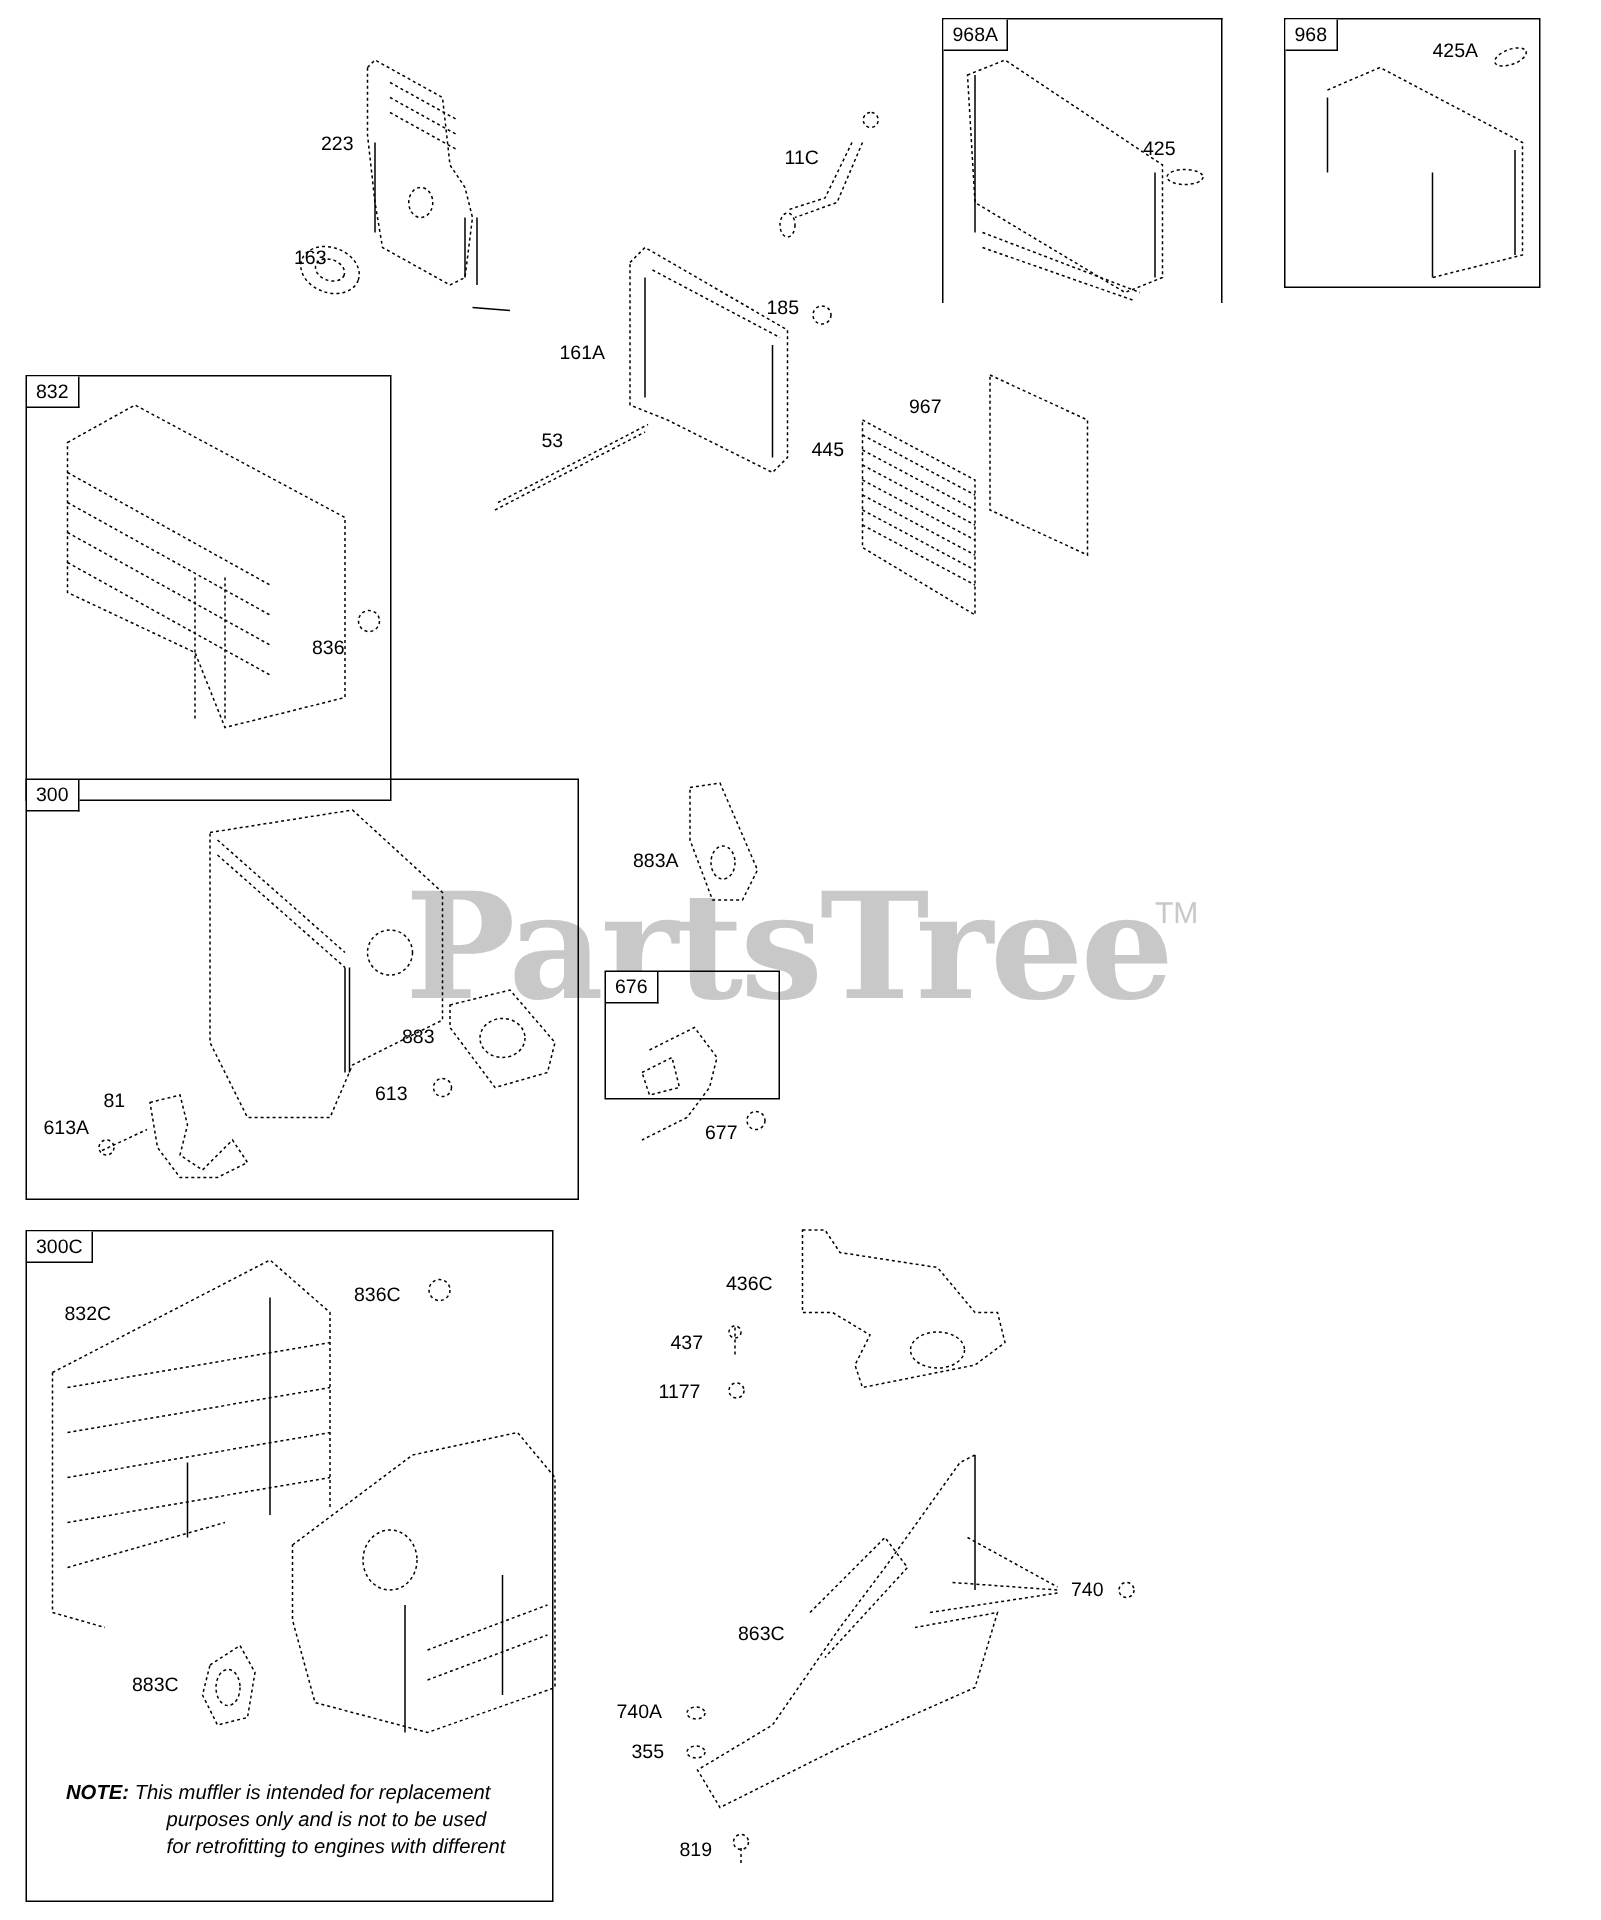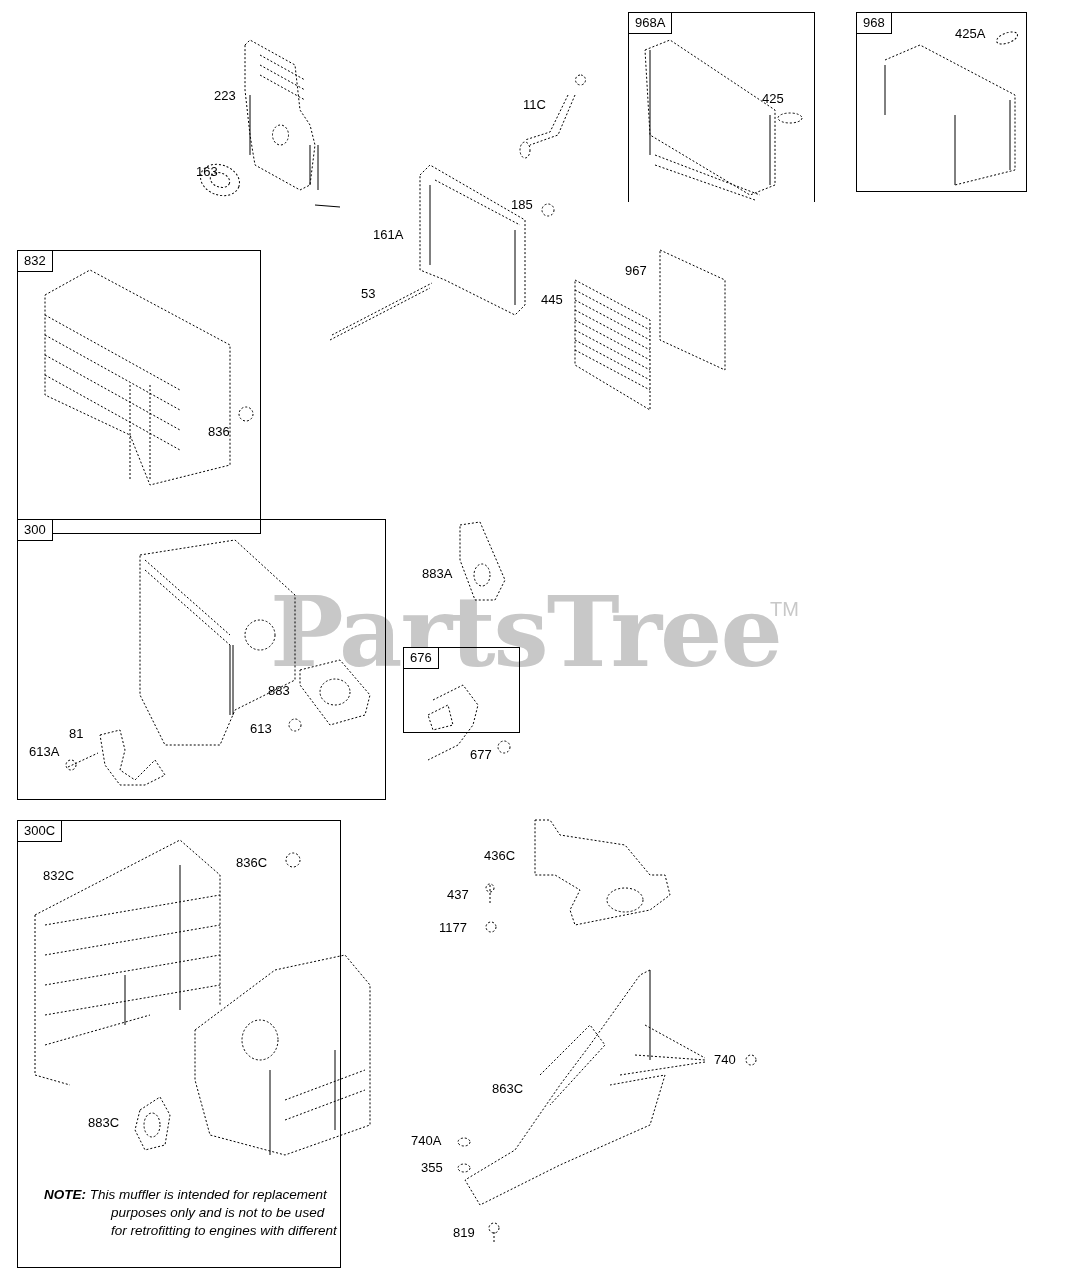--- a/index.html
+++ b/index.html
@@ -43,21 +43,21 @@
   </div>
 
   <div class="box" style="left:17px;top:519px;width:369px;height:281px;padding-left:39px;">
     <div class="box-tag">300</div>
   </div>
 
   <div class="box" style="left:403px;top:647px;width:117px;height:86px;">
     <div class="box-tag">676</div>
   </div>
 
-  <div class="box" style="left:17px;top:820px;width:324px;height:448px;">
+  <div class="box" style="left:17px;top:820px;width:352px;height:448px;">
     <div class="box-tag">300C</div>
   </div>
 
   <svg class="art" style="left:200px;top:35px" width="160" height="180">
     <path class="dash" d="M45 10 L50 5 L95 30 L100 75 L110 90 L115 110 L110 150 L100 155 L55 130 L50 100 L45 55 Z"></path>
     <path class="dash" d="M60 20 L105 45 M60 30 L105 55 M60 40 L105 65"></path>
     <path d="M50 60 L50 120 M110 110 L110 150 M118 110 L118 155"></path>
     <path class="dash" d="M80 90 a8 10 0 1 0 1 0"></path>
     <path d="M115 170 L140 172"></path>
   </svg>
@@ -207,21 +207,21 @@
   </svg>
 
   <div class="lbl" style="left:214px;top:89px;">223</div>
   <div class="lbl" style="left:196px;top:145px;margin-top:20px;">163</div>
   <div class="lbl" style="left:523px;top:98px;">11C</div>
   <div class="lbl" style="left:511px;top:198px;">185</div>
   <div class="lbl" style="left:373px;top:228px;">161A</div>
   <div class="lbl" style="left:361px;top:287px;">53</div>
   <div class="lbl" style="left:762px;top:92px;">425</div>
   <div class="lbl" style="left:955px;top:27px;">425A</div>
-  <div class="lbl" style="left:625px;top:264px;text-align:center;">967</div>
+  <div class="lbl" style="left:606px;top:264px;text-align:center;">967</div>
   <div class="lbl" style="left:541px;top:293px;">445</div>
   <div class="lbl" style="left:208px;top:425px;">836</div>
   <div class="lbl" style="left:422px;top:567px;">883A</div>
   <div class="lbl" style="left:268px;top:684px;">883</div>
   <div class="lbl" style="left:250px;top:722px;">613</div>
   <div class="lbl" style="left:69px;top:727px;">81</div>
   <div class="lbl" style="left:29px;top:745px;">613A</div>
   <div class="lbl" style="left:470px;top:708px;margin-top:40px;">677</div>
   <div class="lbl" style="left:236px;top:856px;">836C</div>
   <div class="lbl" style="left:43px;top:869px;">832C</div>

